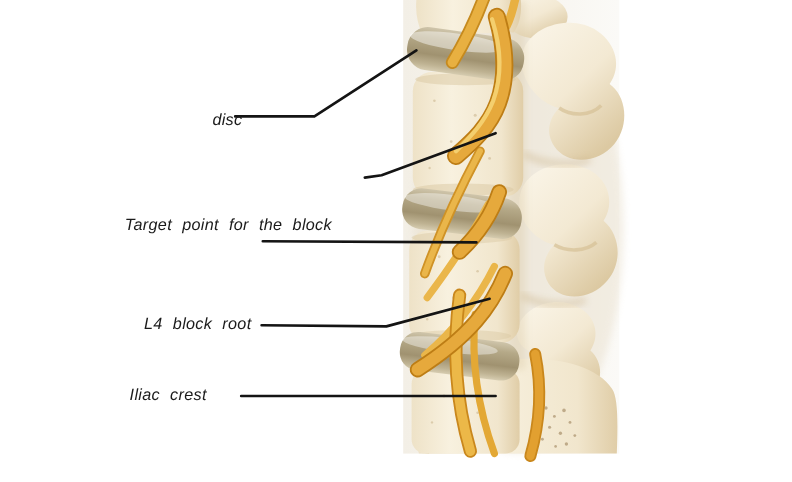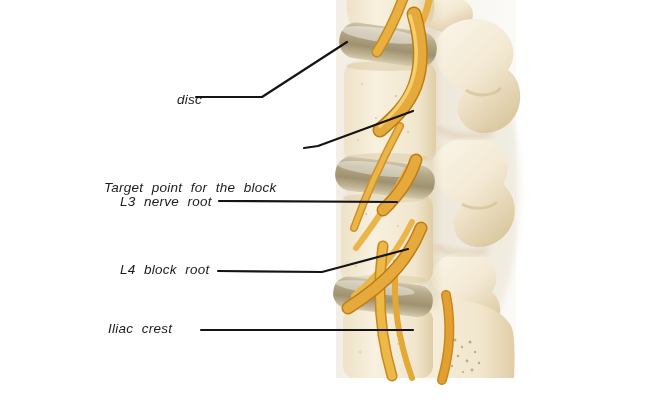--- a/index.html
+++ b/index.html
@@ -163,16 +163,15 @@
       <polyline points="196,97 262,97 347,42"></polyline>
       <polyline points="304,148 318,146 413,111"></polyline>
       <polyline points="219,201 397,202"></polyline>
       <polyline points="218,271 322,272 408,249"></polyline>
       <polyline points="201,330 413,330"></polyline>
     </g>
   </svg>
 
   <div class="lbl" id="lbl-disc">disc</div>
   <div class="lbl" id="lbl-target">Target point for the block</div>
-  <div class="lbl" id="lbl-l3">L3 nerve root</div>
   <div class="lbl" id="lbl-l4">L4 block root</div>
   <div class="lbl" id="lbl-iliac">Iliac crest</div>
 </div>
 
 </body></html>

